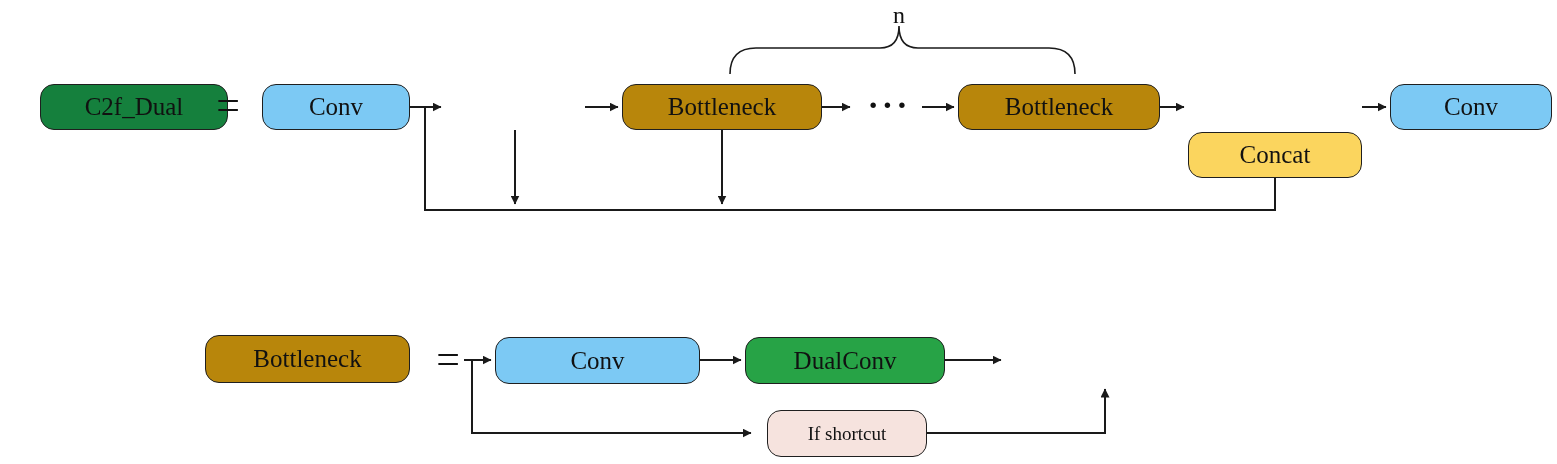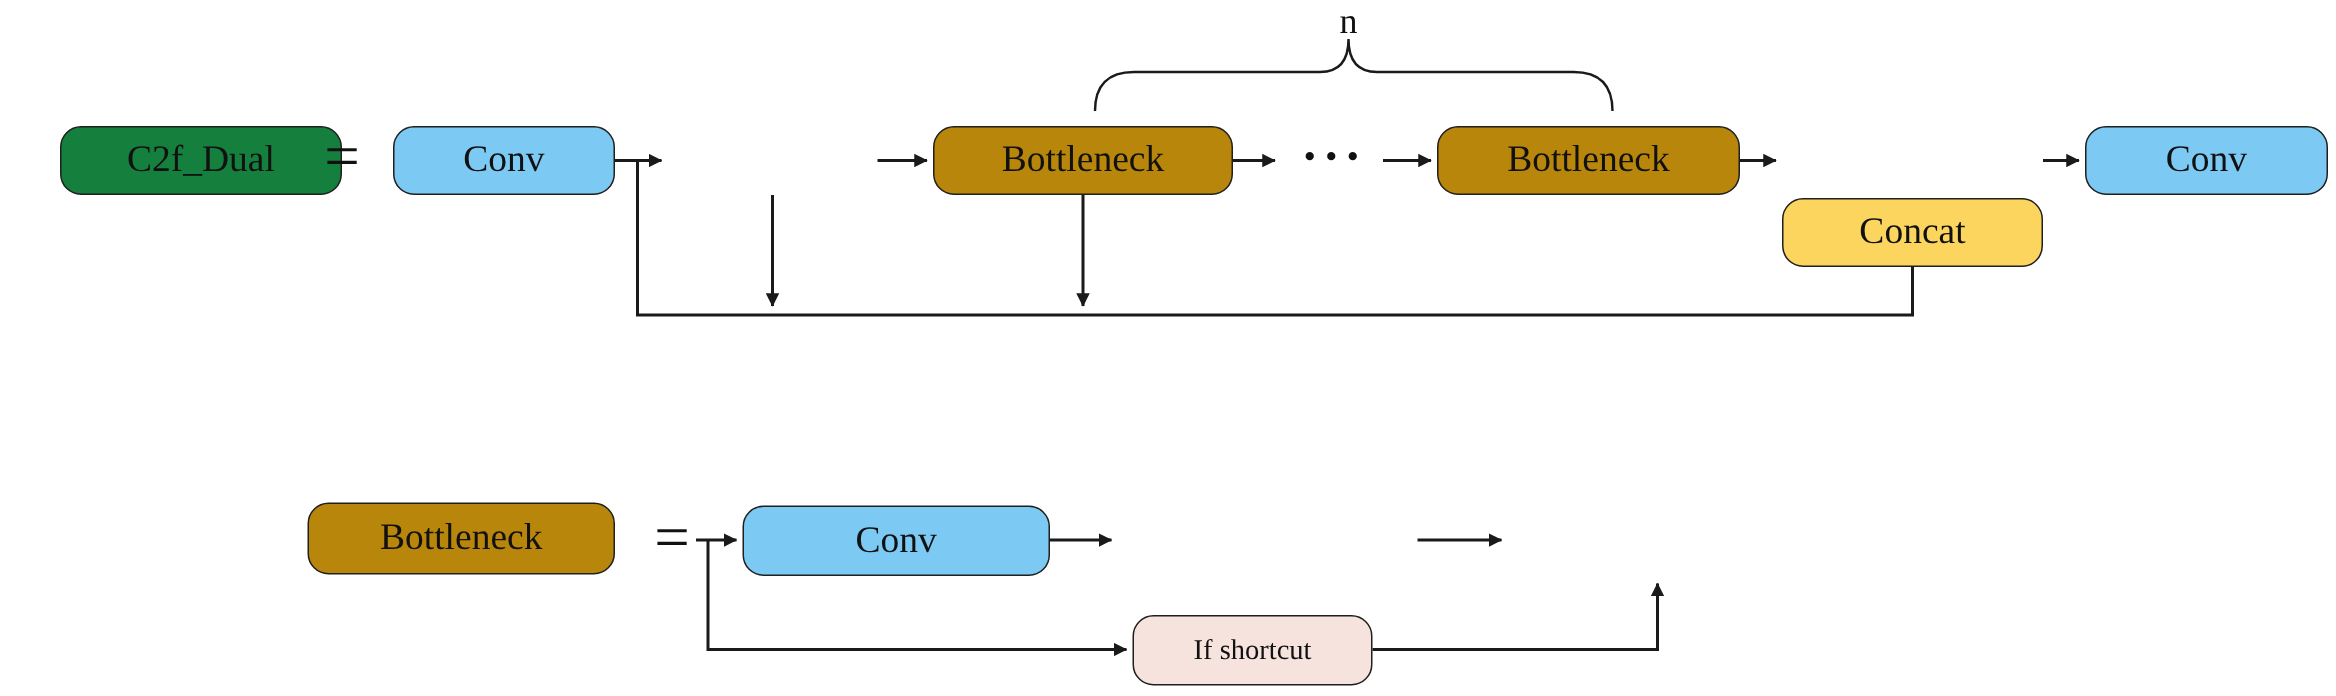--- a/index.html
+++ b/index.html
@@ -39,21 +39,21 @@
     display: flex;
     align-items: center;
     justify-content: center;
     color: #111111;
     z-index: 2;
     white-space: nowrap;
   }
   .equals { font-size: 42px; font-weight: 500; }
   .ellipsis { font-size: 34px; font-weight: bold; letter-spacing: 3px; }
   .n-label { font-size: 24px; }
-  .small-text { font-size: 19px; }
+  .small-text { font-size: 19px; margin-left: 12px; }
 </style>
 </head>
 <body>
 
 <div class="canvas">
 
   <svg class="wires" viewBox="0 0 1557 464" xmlns="http://www.w3.org/2000/svg">
     <defs>
       <marker id="arr" markerWidth="10" markerHeight="9" refX="8.5" refY="4.5" orient="auto" markerUnits="userSpaceOnUse">
         <path d="M0,0 L9,4.5 L0,9 Z" fill="#1a1a1a"></path>
@@ -99,17 +99,18 @@
   <div class="box" style="left: 1390px; top: 84px; width: 162px; height: 46px; background-color: rgb(124, 201, 244);">Conv</div>
 
   <div class="label n-label" style="left:879px; top:2px; width:40px; height:26px;">n</div>
 
   <div class="box" style="left: 205px; top: 335px; width: 205px; height: 48px; background-color: rgb(184, 134, 11);">Bottleneck</div>
 
   <div class="label equals" style="left:423px; top:335px; width:50px; height:48px;">=</div>
 
   <div class="box" style="left: 495px; top: 337px; width: 205px; height: 47px; background-color: rgb(124, 201, 244);">Conv</div>
 
+  <div class="box" style="left: 745px; top: 337px; width: 200px; height: 47px; background-color: rgb(39, 163, 70);">DualConv</div>
 
 
   <div class="box small-text" style="left: 755px; top: 410px; width: 160px; height: 47px; background-color: rgb(246, 227, 222);">If shortcut</div>
 
 </div>
 
 </body></html>

